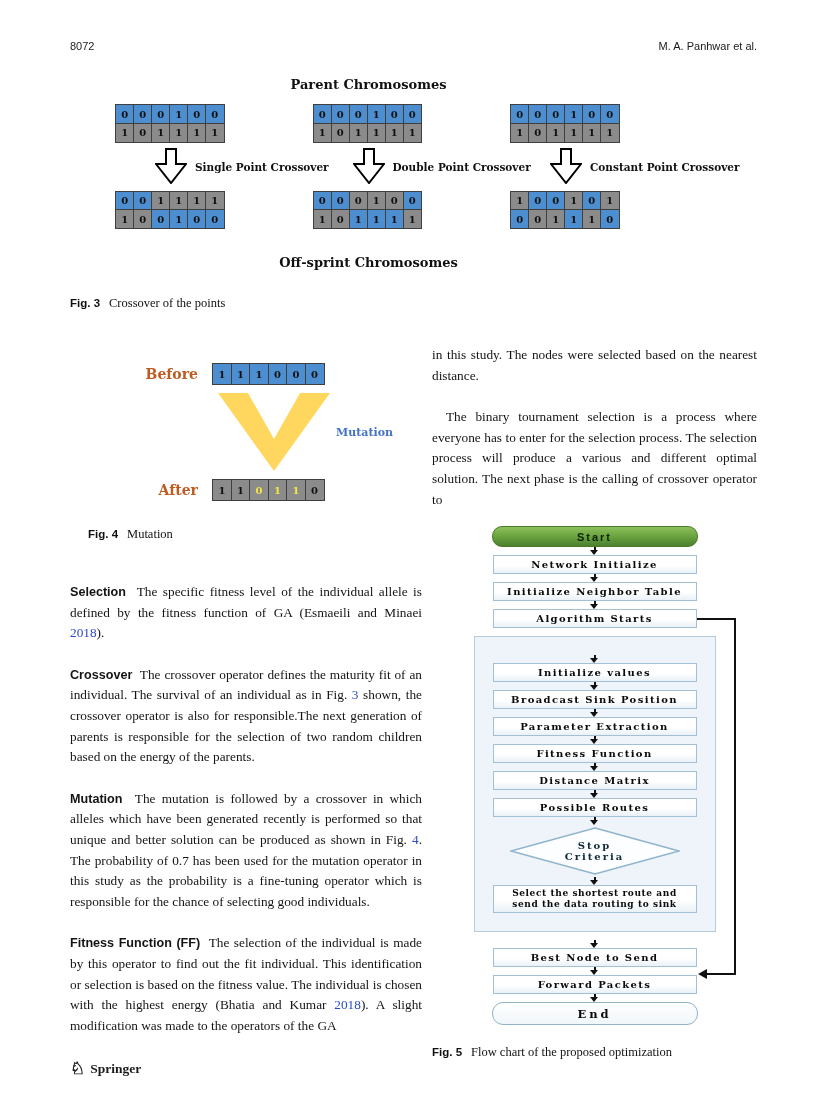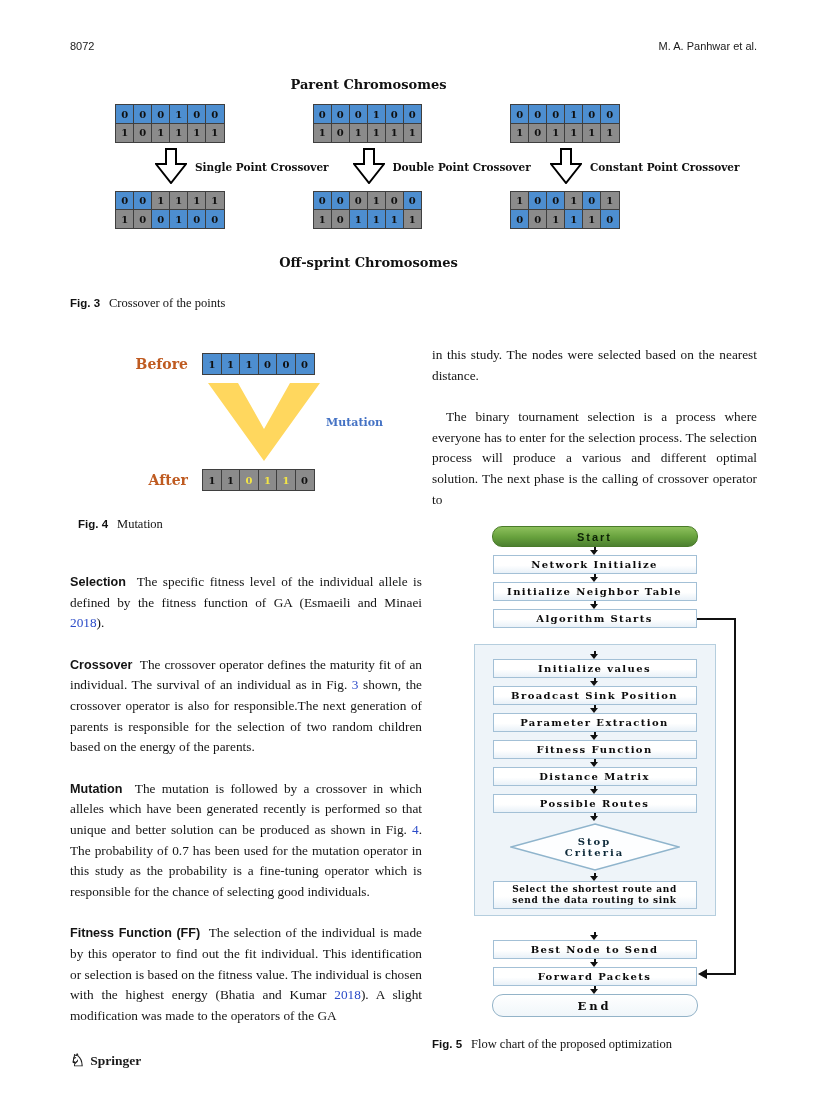--- a/index.html
+++ b/index.html
@@ -58,21 +58,21 @@
   .fc-start{width:204px;height:19px;margin:0 auto;border-radius:10px;
             background:linear-gradient(180deg,#8dc05c 0%,var(--start-green) 55%,#4c8030 100%);
             border:1px solid #4a7b2a;display:flex;align-items:center;justify-content:center;
             font-family:Liberation Sans, sans-serif;font-weight:bold;font-size:11px;letter-spacing:2px;color:#0c2205;}
   .fc-box{box-sizing:border-box;width:204px;height:19px;margin:0 auto;
           background:linear-gradient(180deg,#ffffff 55%,#e9f1f8 100%);
           border:1px solid var(--flow-border);display:flex;align-items:center;justify-content:center;
           font-family:"DejaVu Serif",serif;font-weight:bold;font-size:10px;letter-spacing:1.4px;
           white-space:nowrap;color:#0a0a0a;}
   .fc-box2{height:28px;flex-direction:column;font-size:9px;letter-spacing:0.6px;line-height:1.25;}
-  .fc-group{width:240px;margin:16px auto;padding:6px 0;background:#eef4f9;border:1px solid #b5cede;}
+  .fc-group{width:240px;margin:8px auto;padding:18px 0;background:#eef4f9;border:1px solid #b5cede;}
   .fc-arrow{width:9px;height:8px;margin:0 auto;position:relative;}
   .fc-arrow::before{content:"";position:absolute;left:3.5px;top:0;width:2px;height:4px;background:#111;}
   .fc-arrow::after{content:"";position:absolute;left:0;top:3px;width:0;height:0;
                    border-left:4.5px solid transparent;border-right:4.5px solid transparent;border-top:5px solid #111;}
   .fc-diamond{position:relative;width:170px;height:48px;margin:2px auto;}
   .fc-diamond svg{position:absolute;left:0;top:0;width:100%;height:100%;}
   .fc-dtext{position:absolute;inset:0;display:flex;flex-direction:column;align-items:center;justify-content:center;
             font-family:"DejaVu Serif",serif;font-weight:bold;font-size:10px;letter-spacing:2px;
             line-height:1.15;color:#0e2a3a;}
   .fc-end{width:204px;height:21px;margin:0 auto;border-radius:11px;background:linear-gradient(180deg,#ffffff,#f0f6fa);
@@ -200,21 +200,21 @@
       </div>
     <div class="fig-title fig-title-bottom">Off-sprint Chromosomes</div>
     <div class="caption fig3cap">
       <span class="cap-label">Fig. 3</span><span class="cap-text">Crossover of the points</span>
     </div>
   </section>
 
   <div class="columns">
 
     <div class="col col-left">
-      <figure style="margin:8px;">
+      <figure style="margin:18px;">
         <div class="f4row">
           <span class="f4label">Before</span>
           <div class="chromo" id="f4-before">
               <div class="chromo-row">
                 <span class="cell c20 cell-blue">1</span>
                 <span class="cell c20 cell-blue">1</span>
                 <span class="cell c20 cell-blue">1</span>
                 <span class="cell c20 cell-blue">0</span>
                 <span class="cell c20 cell-blue">0</span>
                 <span class="cell c20 cell-blue">0</span>

